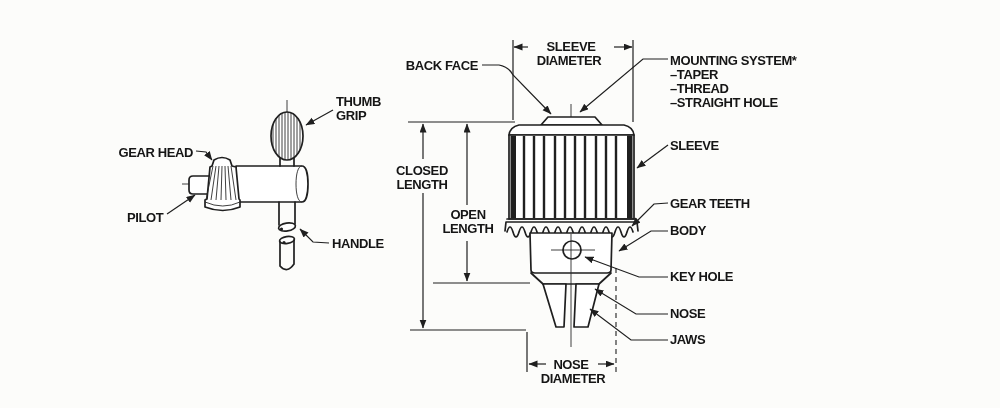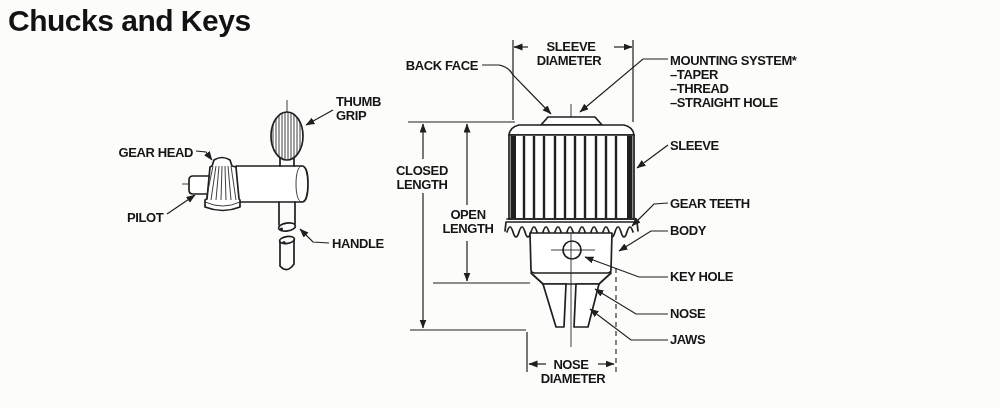--- a/index.html
+++ b/index.html
@@ -14,21 +14,20 @@
   .dim{stroke:#1f1f1f;fill:none;stroke-width:1.2;}
   .dash{stroke:#1f1f1f;fill:none;stroke-width:1.1;stroke-dasharray:5 4;}
   .rib{stroke:#1f1f1f;fill:none;stroke-width:2.4;}
   .inkfill{fill:#1f1f1f;stroke:none;}
   .lbl{font:bold 13px "Liberation Sans",sans-serif;fill:#151515;letter-spacing:-0.4px;}
 </style>
 </head>
 <body>
 
 <div id="page">
-  <div id="title">Chucks and Keys</div>
 
   <svg width="1000" height="408" viewBox="0 0 1000 408">
     <defs>
       <marker id="arr" markerUnits="userSpaceOnUse" markerWidth="10" markerHeight="8" refX="8.5" refY="3.5" orient="auto">
         <path d="M0,0 L9,3.5 L0,7 Z" fill="#1f1f1f"></path>
       </marker>
       <clipPath id="gripClip">
           <ellipse cx="287" cy="136" rx="16" ry="24"></ellipse>
         </clipPath>
     </defs>

